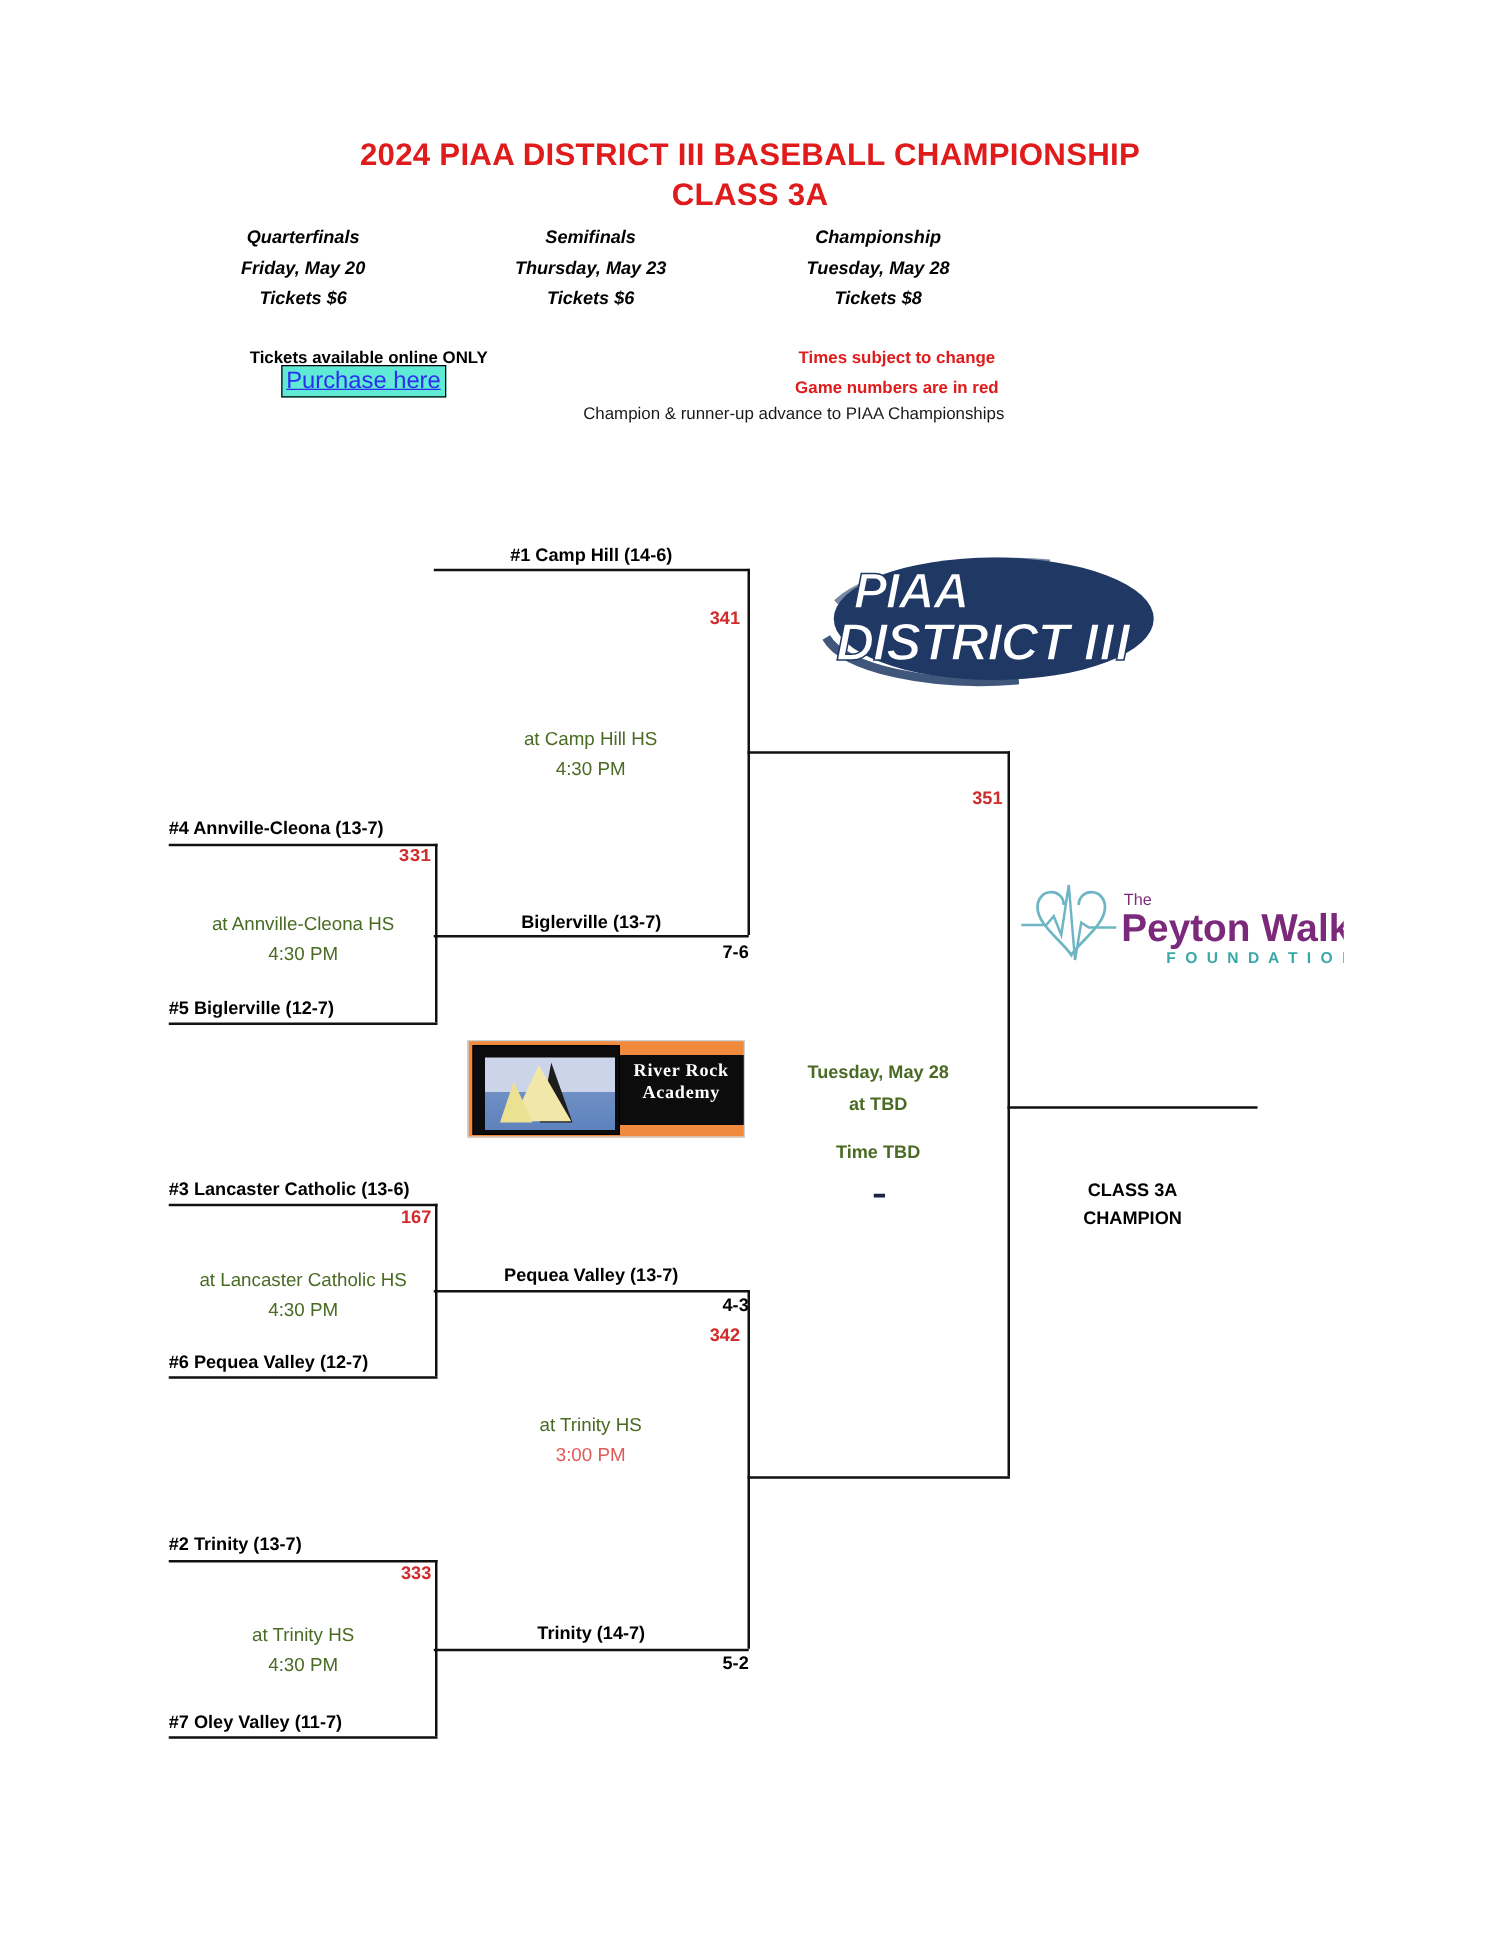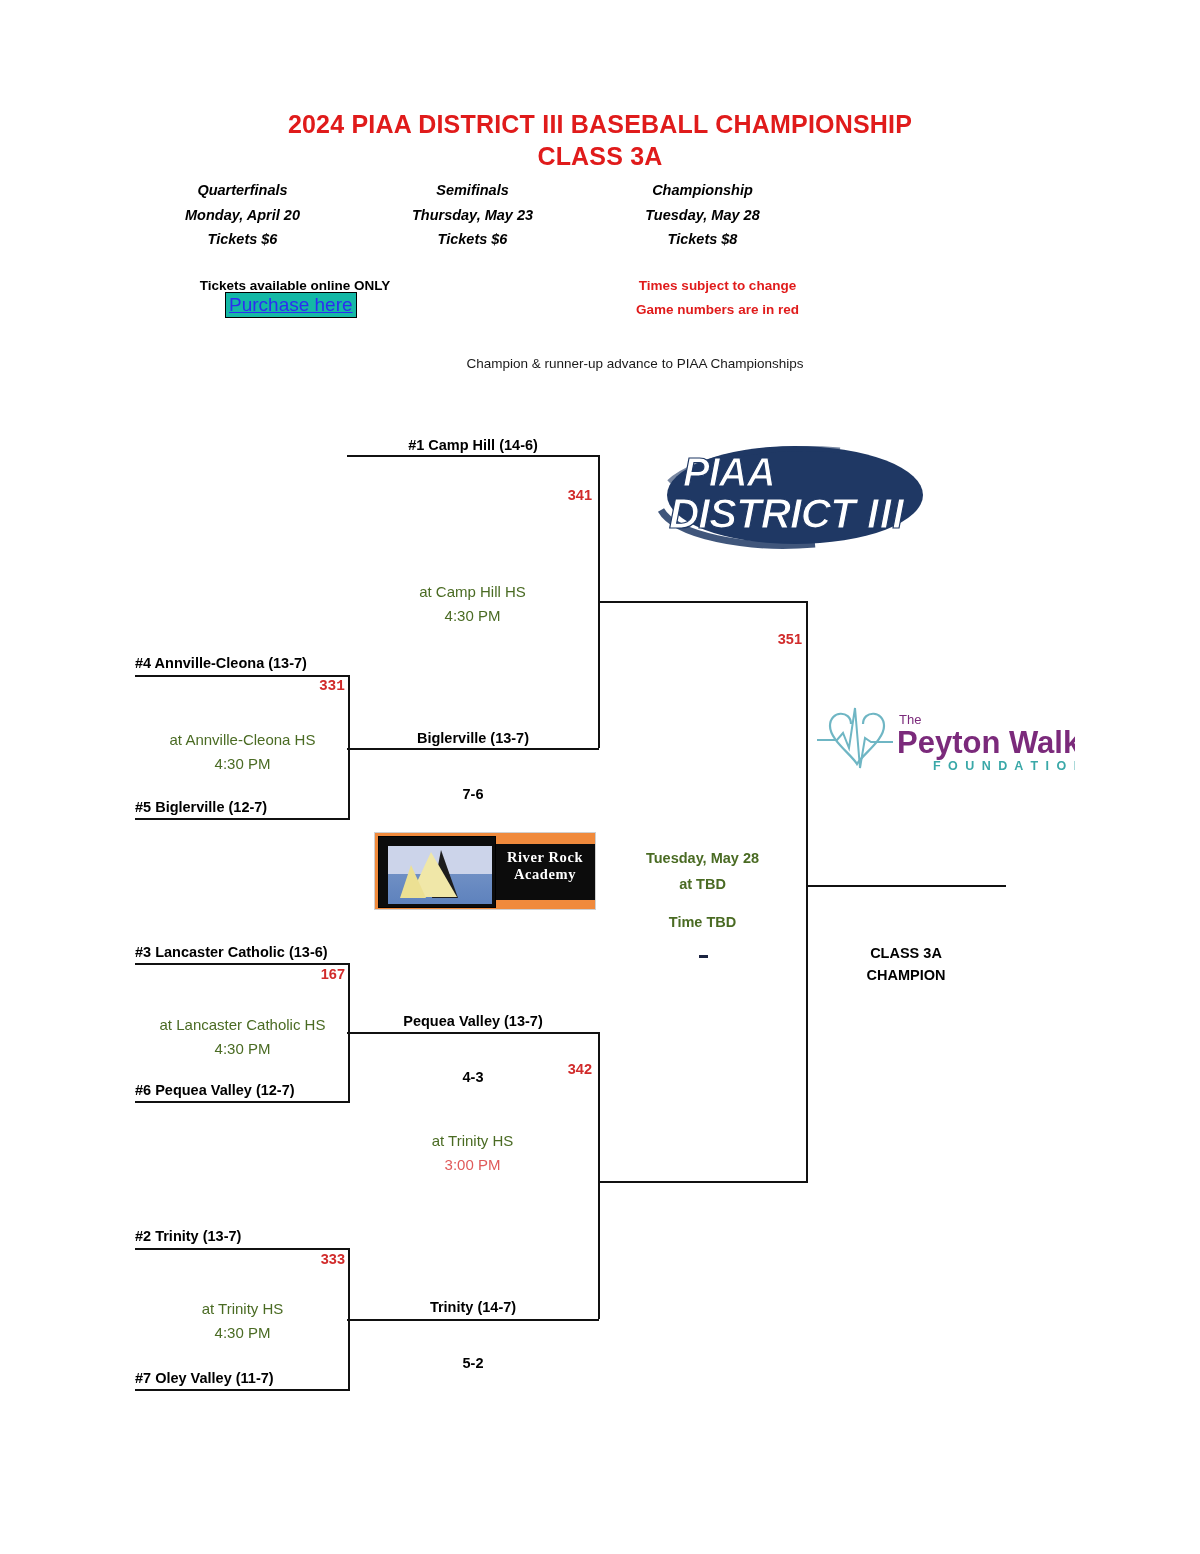--- a/index.html
+++ b/index.html
@@ -50,28 +50,27 @@
     line-height: 24px;
   }
   .notice.red { color: #e01b1b; }
 
   .note-plain {
     position: absolute;
     text-align: center;
     font-size: 13.5px;
     font-weight: normal;
     color: #1a1a1a;
-    margin-top: 33px;
   }
 
   #purchase-box {
     position: absolute;
     border: 1.5px solid #000;
     padding: 0 3px;
-    background: #14b8a6;
+    background: #5eead4;
   }
   #purchase-link {
     display: block;
     color: #2d2df0;
     text-decoration: underline;
     font-size: 19px;
     font-weight: normal;
     line-height: 24px;
     white-space: nowrap;
   }
@@ -94,23 +93,22 @@
     font-size: 14.5px;
     font-weight: bold;
     color: #000;
     white-space: nowrap;
   }
   .score {
     position: absolute;
     font-size: 14.5px;
     font-weight: bold;
     color: #000;
-    text-align: center;
-    white-space: nowrap;
-    margin-top: 32px;
+    text-align: right;
+    white-space: nowrap;
   }
   .gamenum {
     position: absolute;
     font-size: 14.5px;
     font-weight: bold;
     color: #d12b2b;
     white-space: nowrap;
     text-align: right;
   }
   .venue {
@@ -238,21 +236,21 @@
 </head>
 <body>
 
 <div id="page">
 
   <div class="title-line" id="title-1">2024 PIAA DISTRICT III BASEBALL CHAMPIONSHIP</div>
   <div class="title-line" id="title-2">CLASS 3A</div>
 
   <div class="col-head" style="left:160px; top:178px; width:165px;">
     <div>Quarterfinals</div>
-    <div>Monday, April 20</div>
+    <div>Friday, May 20</div>
     <div>Tickets $6</div>
   </div>
 
   <div class="col-head" style="left:390px; top:178px; width:165px;">
     <div>Semifinals</div>
     <div>Thursday, May 23</div>
     <div>Tickets $6</div>
   </div>
 
   <div class="col-head" style="left:620px; top:178px; width:165px;">

